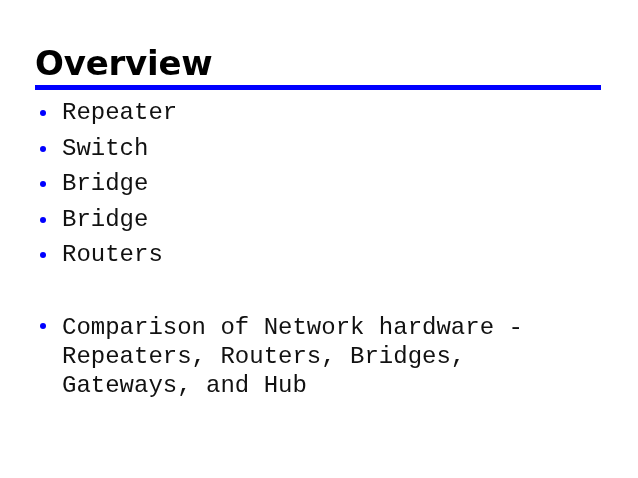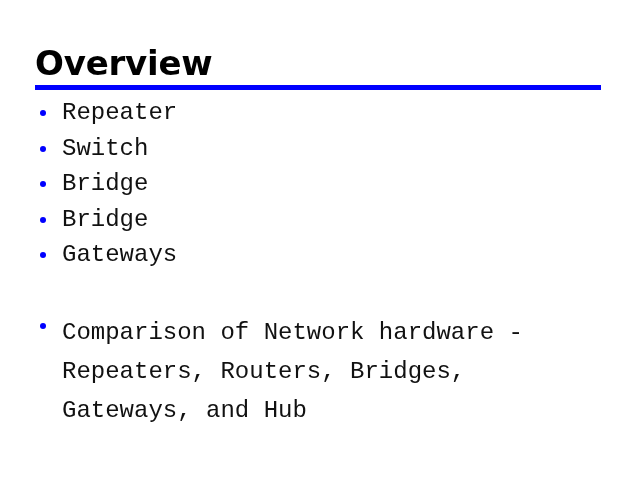--- a/index.html
+++ b/index.html
@@ -75,21 +75,21 @@
     display: block;
   }
   .bullet-item.spacer {
     height: 25px;
     margin-bottom: 10.5px;
   }
   .bullet-item.wrap .bullet-text {
     white-space: normal;
   }
   .bullet-item.wrap {
-    line-height: 39px;
+    line-height: 29px;
   }
 </style>
 </head>
 <body>
 
 <div class="slide">
 
   <div class="title-block">
     <h1 class="slide-title">Overview</h1>
     <div class="title-rule"></div>
@@ -113,21 +113,21 @@
       <span class="bullet-text">Bridge</span>
     </li>
 
     <li class="bullet-item">
       <span class="marker"></span>
       <span class="bullet-text">Bridge</span>
     </li>
 
     <li class="bullet-item">
       <span class="marker"></span>
-      <span class="bullet-text">Gateways</span>
+      <span class="bullet-text">Routers</span>
     </li>
 
     <li class="bullet-item spacer"></li>
 
     <li class="bullet-item wrap">
       <span class="marker"></span>
       <span class="bullet-text">Comparison of Network hardware - Repeaters, Routers, Bridges, Gateways, and Hub</span>
     </li>
 
   </ul>

